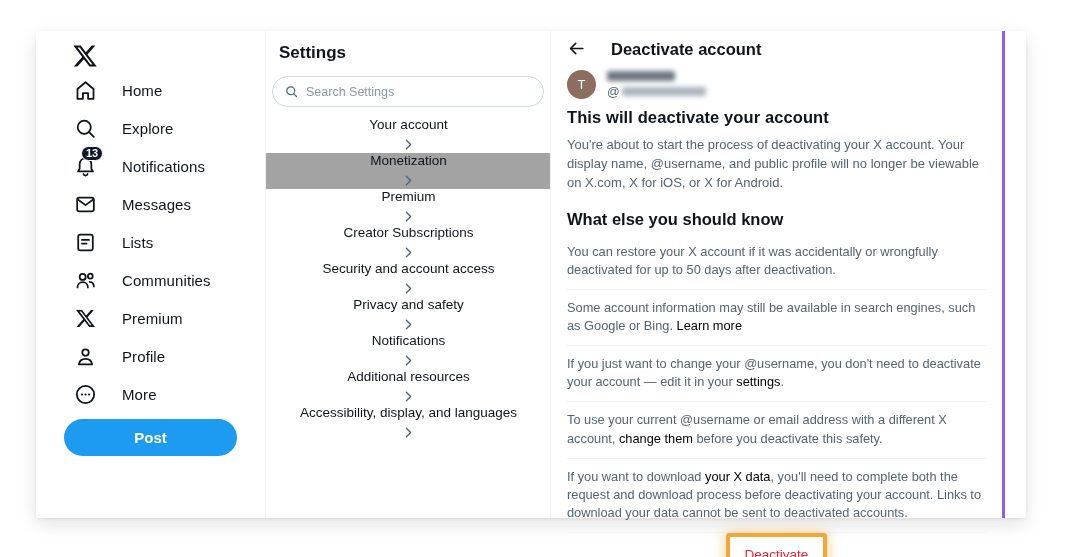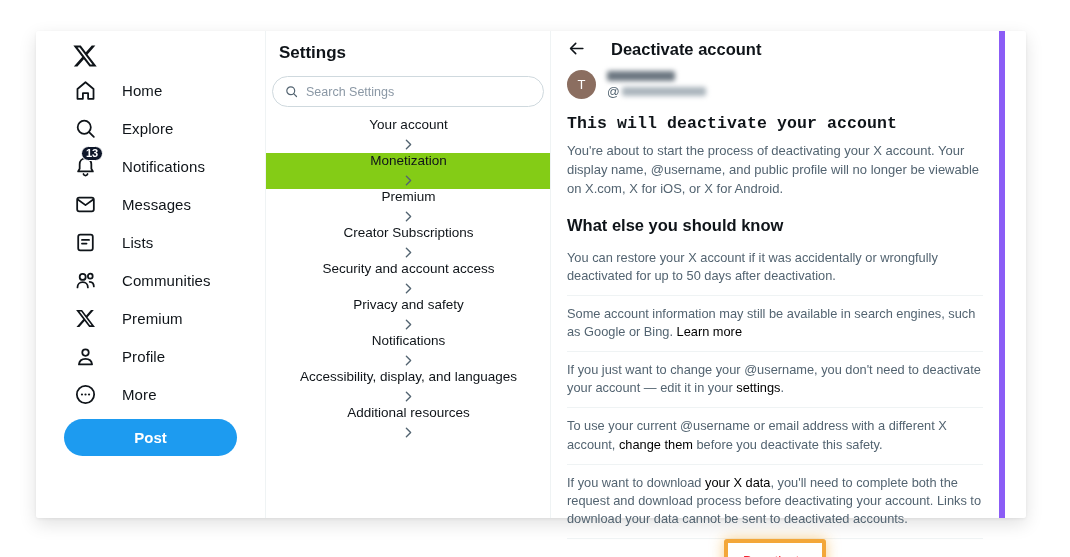--- a/index.html
+++ b/index.html
@@ -39,37 +39,37 @@
   .search-wrap { margin:0 6px 10px 6px; position:relative; }
   .search-input {
     width:100%; height:31px; border:1px solid #cfd9de; border-radius:16px;
     padding:0 12px 0 33px; font-size:12.5px; color:#8b5cf6; outline:none; background:#fff;
     font-family:inherit;
   }
   .search-input::placeholder { color:#8b98a5; }
   .search-icn { position:absolute; left:12px; top:7.5px; width:15px; height:15px; }
   .s-item { display:flex; align-items:center; justify-content:space-between;
     height:36px; padding:0 12px 0 13px; font-size:13.5px; cursor:pointer;flex-direction:column; }
-  .s-item.sel { background:#84cc16; }
+  .s-item.sel { background:#a3a3a3; }
   .chev { width:17px; height:17px; flex:none; }
 
   
-  .detail-col { width:455px; flex:none; border-left:1px solid #eff3f4; border-right:6px solid #8b5cf6;
+  .detail-col { width:455px; flex:none; border-left:1px solid #eff3f4; border-right:3px solid #8b5cf6;
     padding:8px 16px 0 16px; display:flex; flex-direction:column; }
   .d-header { display:flex; align-items:center; height:30px; gap:24px; }
   .back-btn { width:20px; height:20px; background:none; border:none; cursor:pointer; padding:0; display:flex; }
   .back-btn svg { width:19px; height:19px; }
   .d-title { font-size:16.5px; font-weight:700; }
   .user-row { display:flex; align-items:center; gap:11px; margin-top:11px; }
   .avatar { width:29px; height:29px; border-radius:50%; background:#8b6e60; color:#fff;
     font-size:13px; display:flex; align-items:center; justify-content:center; flex:none; }
   .u-name { width:68px; height:10px; background:#6b7680; border-radius:2px; filter:blur(2.4px); margin-bottom:4px; }
   .u-handle { display:flex; align-items:center; font-size:12.5px; color:#536471; }
   .u-handle .redact { width:84px; height:9px; background:#aab4bc; border-radius:2px; filter:blur(2.4px); margin-left:2px; }
-  .d-h1 { font-size:16.5px; font-weight:700; margin-top:15px; letter-spacing:.1px;font-family:Liberation Mono, monospace; }
+  .d-h1 { font-size:16.5px; font-weight:700; margin-top:9px; letter-spacing:.1px; }
   .d-intro { font-size:13px; color:#536471; line-height:1.45; margin-top:9px; }
   .d-h2 { font-size:16.5px; font-weight:700; margin-top:17px; }
   .info-list { margin-top:5px; }
   .info-item { font-size:12.8px; color:#536471; line-height:1.42; padding:9px 0 10px 0; border-bottom:1px solid #eff3f4; }
   .lnk { color:#000000; text-decoration:none; cursor:pointer; }
   .btn-zone { flex:1; display:flex; align-items:center; justify-content:center; }
   .hl-box { border:4px solid #f3a73a; border-radius:3px; background:#fff;
     box-shadow:0 0 14px rgba(244,166,40,.55); }
   .deactivate-btn { background:#fff; border:none; padding:10px 15px; font-size:13.5px;
     color:#f4212e; cursor:pointer; font-family:inherit; display:block; }
@@ -234,27 +234,27 @@
           <path d="M9 6l6 6-6 6"></path>
         </svg>
     </div>
     <div class="s-item">
       <span>Notifications</span>
       <svg class="chev gstroke" viewBox="0 0 24 24">
           <path d="M9 6l6 6-6 6"></path>
         </svg>
     </div>
     <div class="s-item">
+      <span>Additional resources</span>
+      <svg class="chev gstroke" viewBox="0 0 24 24">
+          <path d="M9 6l6 6-6 6"></path>
+        </svg>
+    </div>
+    <div class="s-item">
       <span>Accessibility, display, and languages</span>
-      <svg class="chev gstroke" viewBox="0 0 24 24">
-          <path d="M9 6l6 6-6 6"></path>
-        </svg>
-    </div>
-    <div class="s-item">
-      <span>Additional resources</span>
       <svg class="chev gstroke" viewBox="0 0 24 24">
           <path d="M9 6l6 6-6 6"></path>
         </svg>
     </div>
   </section>
 
   <section class="detail-col">
     <div class="d-header">
       <button class="back-btn">
         <svg class="stroke" viewBox="0 0 24 24" style="stroke-width:2">

